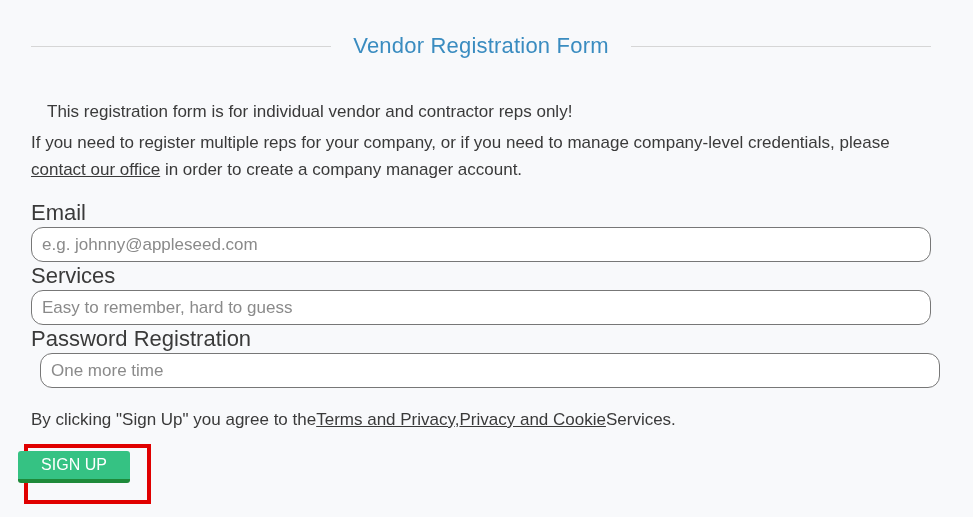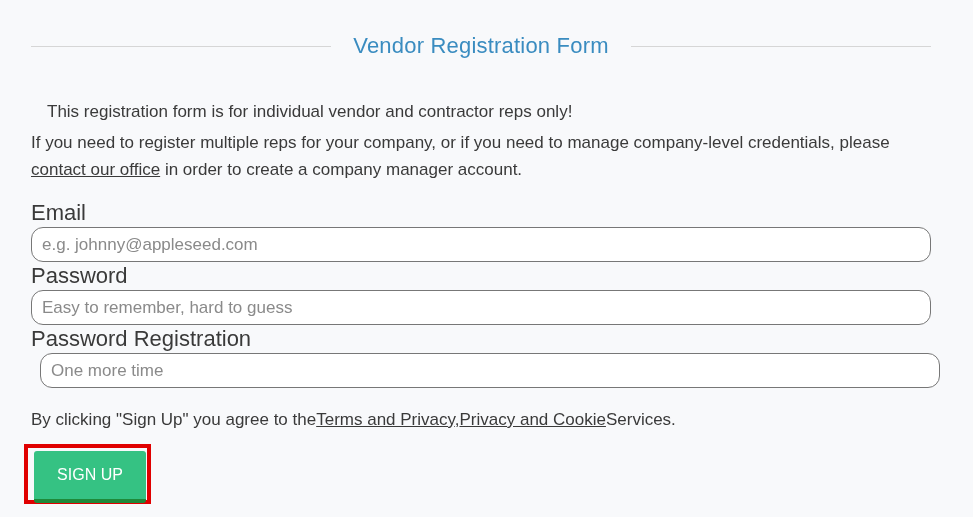--- a/index.html
+++ b/index.html
@@ -31,21 +31,21 @@
       padding: 16px 10px; box-sizing: border-box; width: 900px; height: 35px;
       color: #15803d; outline: none;
     }
     .input::placeholder { color: #8a8a8a; }
     .terms { position: absolute; top: 409px; left: 0; font-size: 17px; line-height: 22px; margin: 0; white-space: nowrap; }
     .signup-outline {
       position: absolute; left: 24px; top: 444px; width: 127px; height: 60px;
       border: 4px solid #e00000; box-sizing: border-box;
     }
     .signup-btn {
-      position: absolute; left: 34px; top: 451px; width: 112px; height: 52px;
+      position: absolute; left: 18px; top: 451px; width: 112px; height: 32px;
       background: #35c283; color: #fff; border: none; border-radius: 3px;
       border-bottom: 4px solid #1e8a3a; box-sizing: border-box;
       font-family: "Liberation Sans", sans-serif; font-size: 16px; cursor: pointer;
       text-transform: uppercase;
     }
   </style>
 </head>
 <body>
 
 <div class="container">
@@ -55,21 +55,21 @@
     <div class="rule"></div>
   </div>
 
   <p class="p1">This registration form is for individual vendor and contractor reps only!</p>
 
   <p class="p2"><span>If you need to register multiple reps for your company, or if you need to manage company-level credentials, please </span><a href="#">contact our office</a><span> in order to create a company manager account.</span></p>
 
   <label class="label" style="top:203px">Email</label>
   <input class="input" style="top: 227px;" type="email" placeholder="e.g. johnny@appleseed.com">
 
-  <label class="label" style="top:266px">Password</label>
+  <label class="label" style="top:266px">Services</label>
   <input class="input" style="top: 290px;" type="password" placeholder="Easy to remember, hard to guess">
 
   <label class="label" style="top:329px">Password Registration</label>
   <input class="input" style="top: 353px; margin-left: 9px;" type="password" placeholder="One more time">
 
   <p class="terms"><span>By clicking "Sign Up" you agree to the</span><a href="#">Terms and Privacy</a><span>,</span><a href="#">Privacy and Cookie</a><span>Services.</span></p>
 </div>
 
 <div class="signup-outline"></div>
 <button class="signup-btn">SIGN UP</button>

